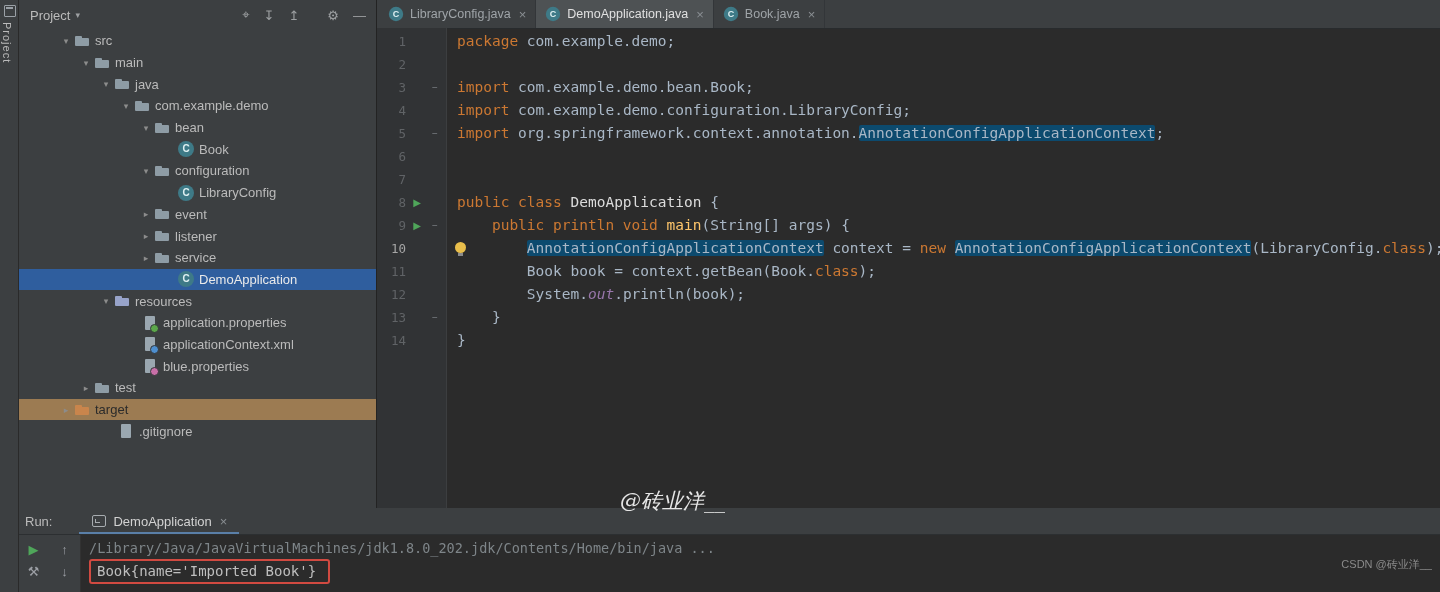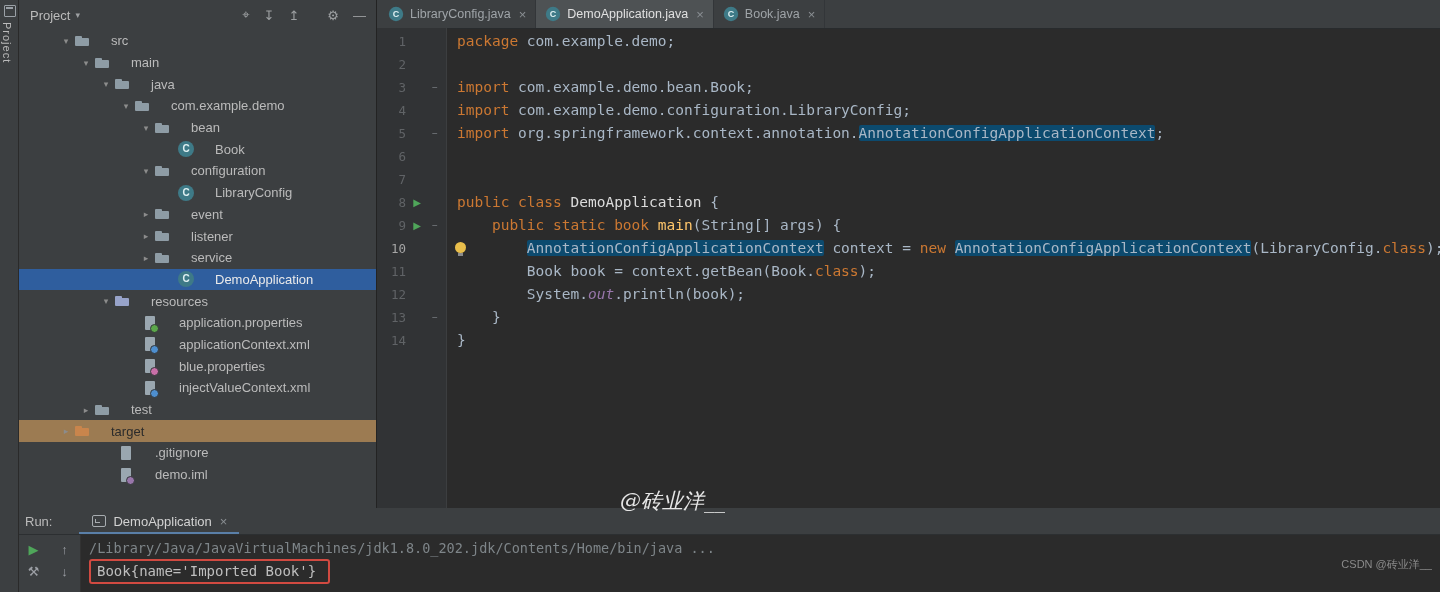--- a/index.html
+++ b/index.html
@@ -19,21 +19,21 @@
   .panel-header{height:30px;display:flex;align-items:center;padding:0 10px 0 12px;color:#bbbbbb;font-size:13px;}
   .ph-title{cursor:pointer;}
   .ph-caret{margin-left:5px;font-size:9px;color:#9da0a2;}
   .ph-icons{margin-left:auto;display:flex;align-items:center;gap:14px;color:#9da0a2;font-size:13px;}
   .ph-icons span{cursor:pointer;}
   .ph-icons span:nth-child(4){margin-left:14px;}
 
   .tree{padding-top:0;}
   .tree-row{height:21.7px;display:flex;align-items:center;color:#bbbbbb;font-size:13px;white-space:nowrap;cursor:pointer;}
   .tree-row .chev{width:16px;flex:none;text-align:center;color:#8c8c8c;font-size:9px;}
-  .tree-row .t-label{margin-left:21px;}
+  .tree-row .t-label{margin-left:5px;}
   .tree-row.sel{background:#2F5E9E;color:#eaeaea;}
   .tree-row.excl{background:#9C7B52;color:#2b2b2b;}
 
   
   .ic{width:16px;height:16px;position:relative;display:inline-block;flex:none;}
   .ic-folder{--fc:#8E9CA5;}
   .ic-folder:before{content:"";position:absolute;left:1px;top:3px;width:7px;height:3px;background:var(--fc);border-radius:1px 1px 0 0;}
   .ic-folder:after{content:"";position:absolute;left:1px;top:5px;width:14px;height:8px;background:var(--fc);border-radius:1px;}
   .f-excl{--fc:#C9854C;}
   .f-res{--fc:#97A3C9;}
@@ -194,44 +194,34 @@
         <div class="tree-row" style="padding-left: 108px;">
           <span class="chev"></span>
           <span class="ic ic-file d-blue"></span>
           <span class="t-label">applicationContext.xml</span>
         </div>
         <div class="tree-row" style="padding-left: 108px;">
           <span class="chev"></span>
           <span class="ic ic-file d-pink"></span>
           <span class="t-label">blue.properties</span>
         </div>
-        <div class="tree-row" style="padding-left: 108px;">
-          <span class="chev"></span>
-          <span class="ic ic-file d-blue"></span>
-          <span class="t-label">injectValueContext.xml</span>
-        </div>
         <div class="tree-row" style="padding-left: 60px;">
           <span class="chev">▸</span>
           <span class="ic ic-folder"></span>
           <span class="t-label">test</span>
         </div>
         <div class="tree-row excl" style="padding-left: 40px;">
           <span class="chev">▸</span>
           <span class="ic ic-folder f-excl"></span>
           <span class="t-label">target</span>
         </div>
         <div class="tree-row" style="padding-left: 84px;">
           <span class="chev"></span>
           <span class="ic ic-file"></span>
           <span class="t-label">.gitignore</span>
-        </div>
-        <div class="tree-row" style="padding-left: 84px;">
-          <span class="chev"></span>
-          <span class="ic ic-file d-purple"></span>
-          <span class="t-label">demo.iml</span>
         </div>
       </div>
   </div>
 
   <div class="editor">
     <div class="tab-bar" id="tab-bar">
         <div class="tab">
           <span class="ic ic-class">C</span>
           <span class="tab-label">LibraryConfig.java</span>
           <span class="tab-close">×</span>
@@ -322,21 +312,21 @@
         </div>
       <div class="code-col" id="code">
           <div class="c-row"><span class="tok-k">package</span><span class="tok-p"> com.example.demo;</span></div>
           <div class="c-row">&nbsp;</div>
           <div class="c-row"><span class="tok-k">import</span><span class="tok-p"> com.example.demo.bean.Book;</span></div>
           <div class="c-row"><span class="tok-k">import</span><span class="tok-p"> com.example.demo.configuration.LibraryConfig;</span></div>
           <div class="c-row"><span class="tok-k">import</span><span class="tok-p"> org.springframework.context.annotation.</span><span class="tok-h">AnnotationConfigApplicationContext</span><span class="tok-p">;</span></div>
           <div class="c-row">&nbsp;</div>
           <div class="c-row">&nbsp;</div>
           <div class="c-row"><span class="tok-k">public class</span><span class="tok-w"> DemoApplication</span><span class="tok-p"> {</span></div>
-          <div class="c-row"><span class="tok-p">    </span><span class="tok-k">public static book</span><span class="tok-p"> </span><span class="tok-f">main</span><span class="tok-p">(String[] args) {</span></div>
+          <div class="c-row"><span class="tok-p">    </span><span class="tok-k">public println void</span><span class="tok-p"> </span><span class="tok-f">main</span><span class="tok-p">(String[] args) {</span></div>
           <div class="c-row"><span class="bulb"></span><span class="tok-p">        </span><span class="tok-h">AnnotationConfigApplicationContext</span><span class="tok-p"> context = </span><span class="tok-k">new</span><span class="tok-p"> </span><span class="tok-h">AnnotationConfigApplicationContext</span><span class="tok-p">(LibraryConfig.</span><span class="tok-k">class</span><span class="tok-p">);</span></div>
           <div class="c-row"><span class="tok-p">        Book book = context.getBean(Book.</span><span class="tok-k">class</span><span class="tok-p">);</span></div>
           <div class="c-row"><span class="tok-p">        System.</span><span class="tok-o">out</span><span class="tok-p">.println(book);</span></div>
           <div class="c-row"><span class="tok-p">    }</span></div>
           <div class="c-row"><span class="tok-p">}</span></div>
         </div>
     </div>
   </div>
 
   <div class="run-panel">

